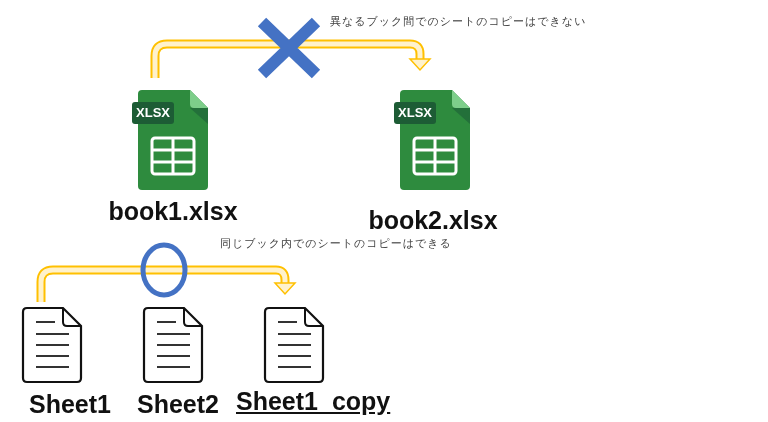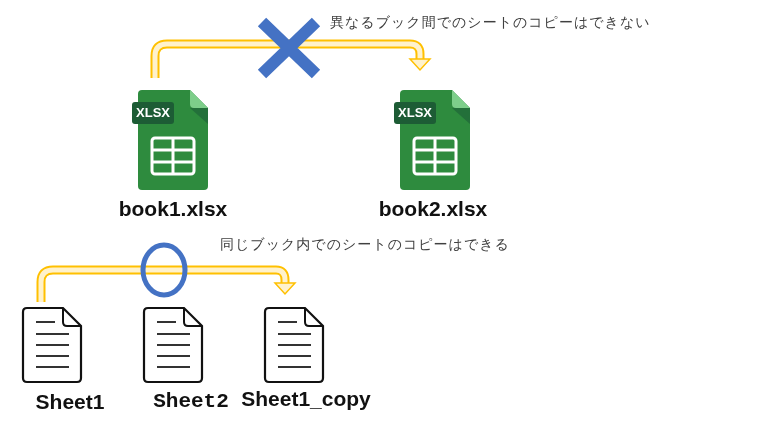--- a/index.html
+++ b/index.html
@@ -1,19 +1,19 @@
 <!DOCTYPE html>
 <html><head>
 <meta charset="utf-8">
 <style>
   html,body{margin:0;padding:0;background:#fff;}
   body{width:768px;height:422px;position:relative;overflow:hidden;font-family:"DejaVu Sans",sans-serif;}
   .abs{position:absolute;border-radius:7px;}
-  .caption{position:absolute;font-family:"DejaVu Sans",sans-serif;font-size:14px;color:#404040;white-space:nowrap;letter-spacing:1px;}
-  .label{position:absolute;font-family:"Liberation Sans",sans-serif;font-weight:bold;font-size:21px;color:#111;text-align:center;white-space:nowrap;}
+  .caption{position:absolute;font-family:"DejaVu Sans",sans-serif;font-size:11px;color:#404040;white-space:nowrap;letter-spacing:1px;}
+  .label{position:absolute;font-family:"Liberation Sans",sans-serif;font-weight:bold;font-size:25px;color:#111;text-align:center;white-space:nowrap;}
   svg{position:absolute;left:0;top:0;}
 </style>
 </head>
 <body>
 
 <svg width="768" height="422" viewBox="0 0 768 422">
 
   <g>
     <path d="M155 78 L155 56 Q155 44 167 44 L410 44 Q420 44 420 54 L420 60" fill="none" stroke="#FFC000" stroke-width="9" stroke-linejoin="round"></path>
     <path d="M155 78 L155 56 Q155 44 167 44 L410 44 Q420 44 420 54 L420 60" fill="none" stroke="#FFF2CC" stroke-width="5" stroke-linejoin="round"></path>
@@ -83,17 +83,17 @@
   </g>
 </svg>
 
 <div class="abs" style="left:132px;top:103px;width:42px;text-align:center;color:#fff;font-family:'Liberation Sans',sans-serif;font-weight:bold;font-size:13px;line-height:20px;">XLSX</div>
 <div class="abs" style="left:394px;top:103px;width:42px;text-align:center;color:#fff;font-family:'Liberation Sans',sans-serif;font-weight:bold;font-size:13px;line-height:20px;">XLSX</div>
 
 <div class="caption" style="left:330px;top:14px;">異なるブック間でのシートのコピーはできない</div>
 <div class="caption" style="left:220px;top:236px;">同じブック内でのシートのコピーはできる</div>
 
 <div class="label" style="left:103px;top:197px;width:140px;">book1.xlsx</div>
-<div class="label" style="left:363px;top:197px;width:140px;">book2.xlsx</div>
+<div class="label" style="left:363px;top:206px;width:140px;">book2.xlsx</div>
 
 <div class="label" style="left:20px;top:390px;width:100px;">Sheet1</div>
-<div class="label" style="left:141px;top:390px;width:100px;font-family:Liberation Mono, monospace;">Sheet2</div>
-<div class="label" style="left:236px;top:387px;width:140px;">Sheet1_copy</div>
+<div class="label" style="left:128px;top:390px;width:100px;">Sheet2</div>
+<div class="label" style="left:236px;top:387px;width:140px;text-decoration:underline;">Sheet1_copy</div>
 
 </body></html>

